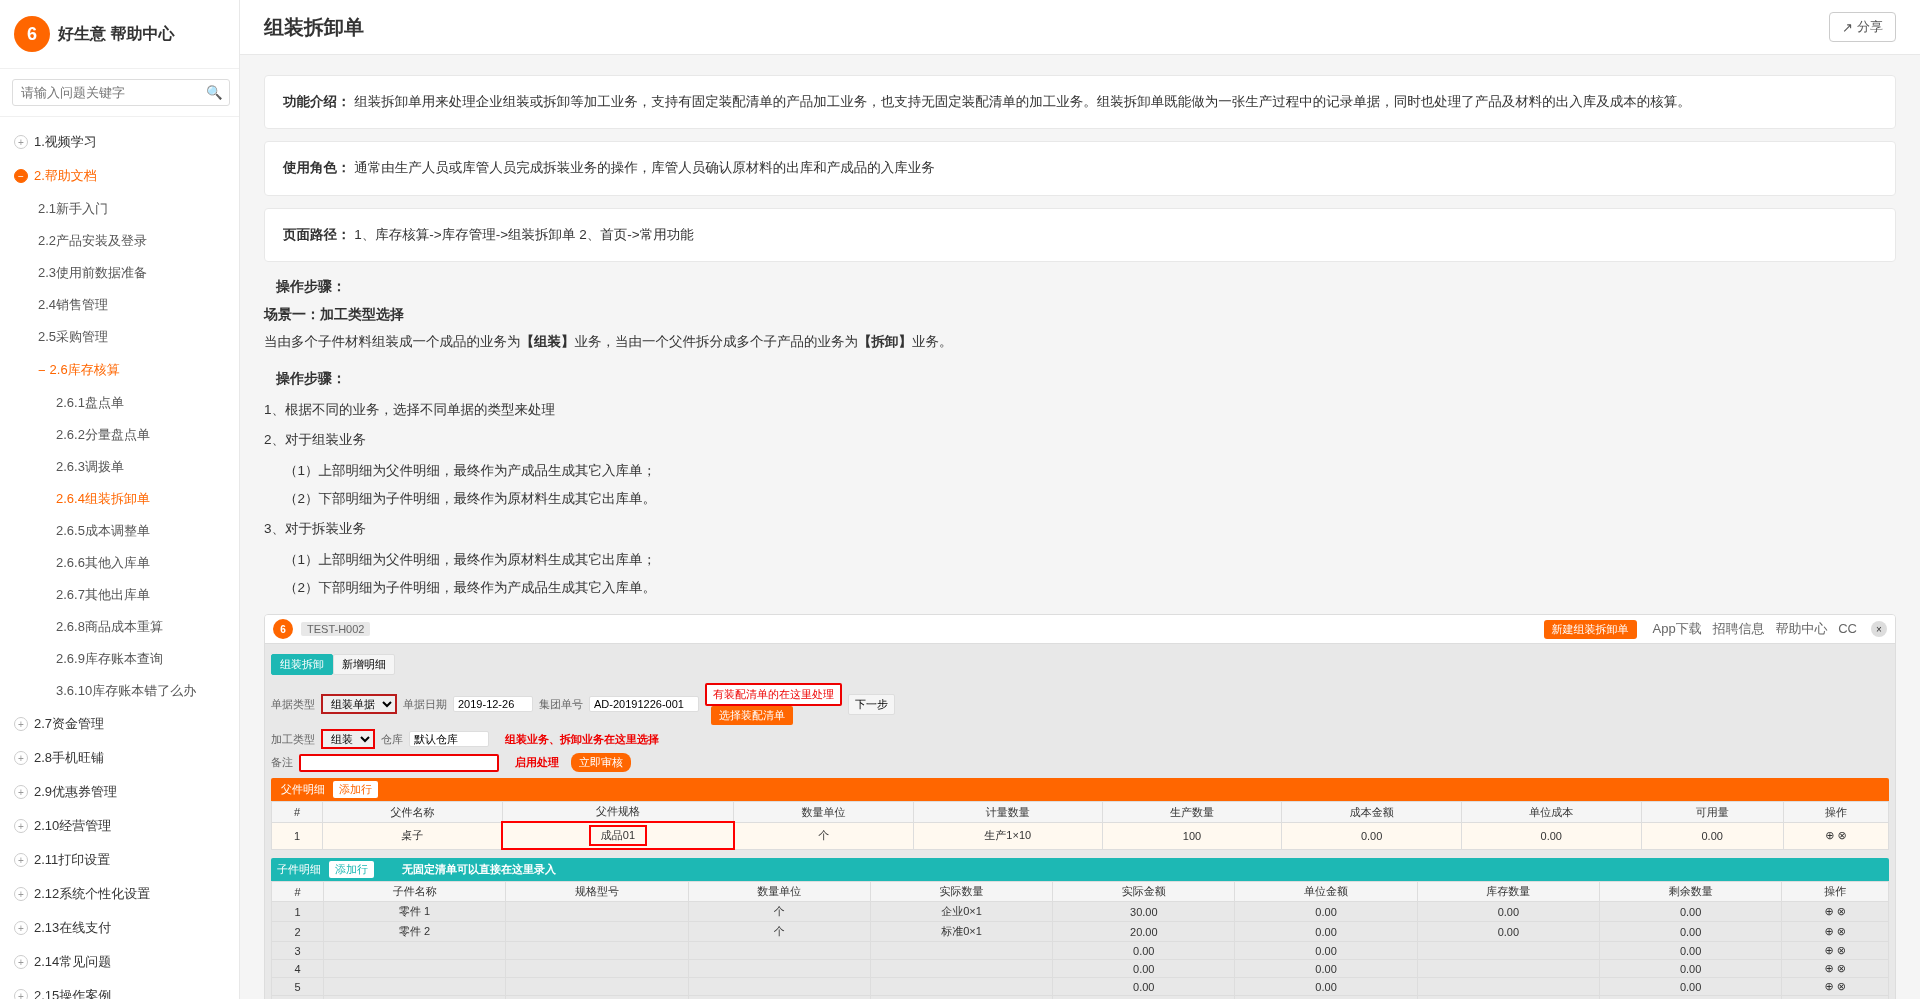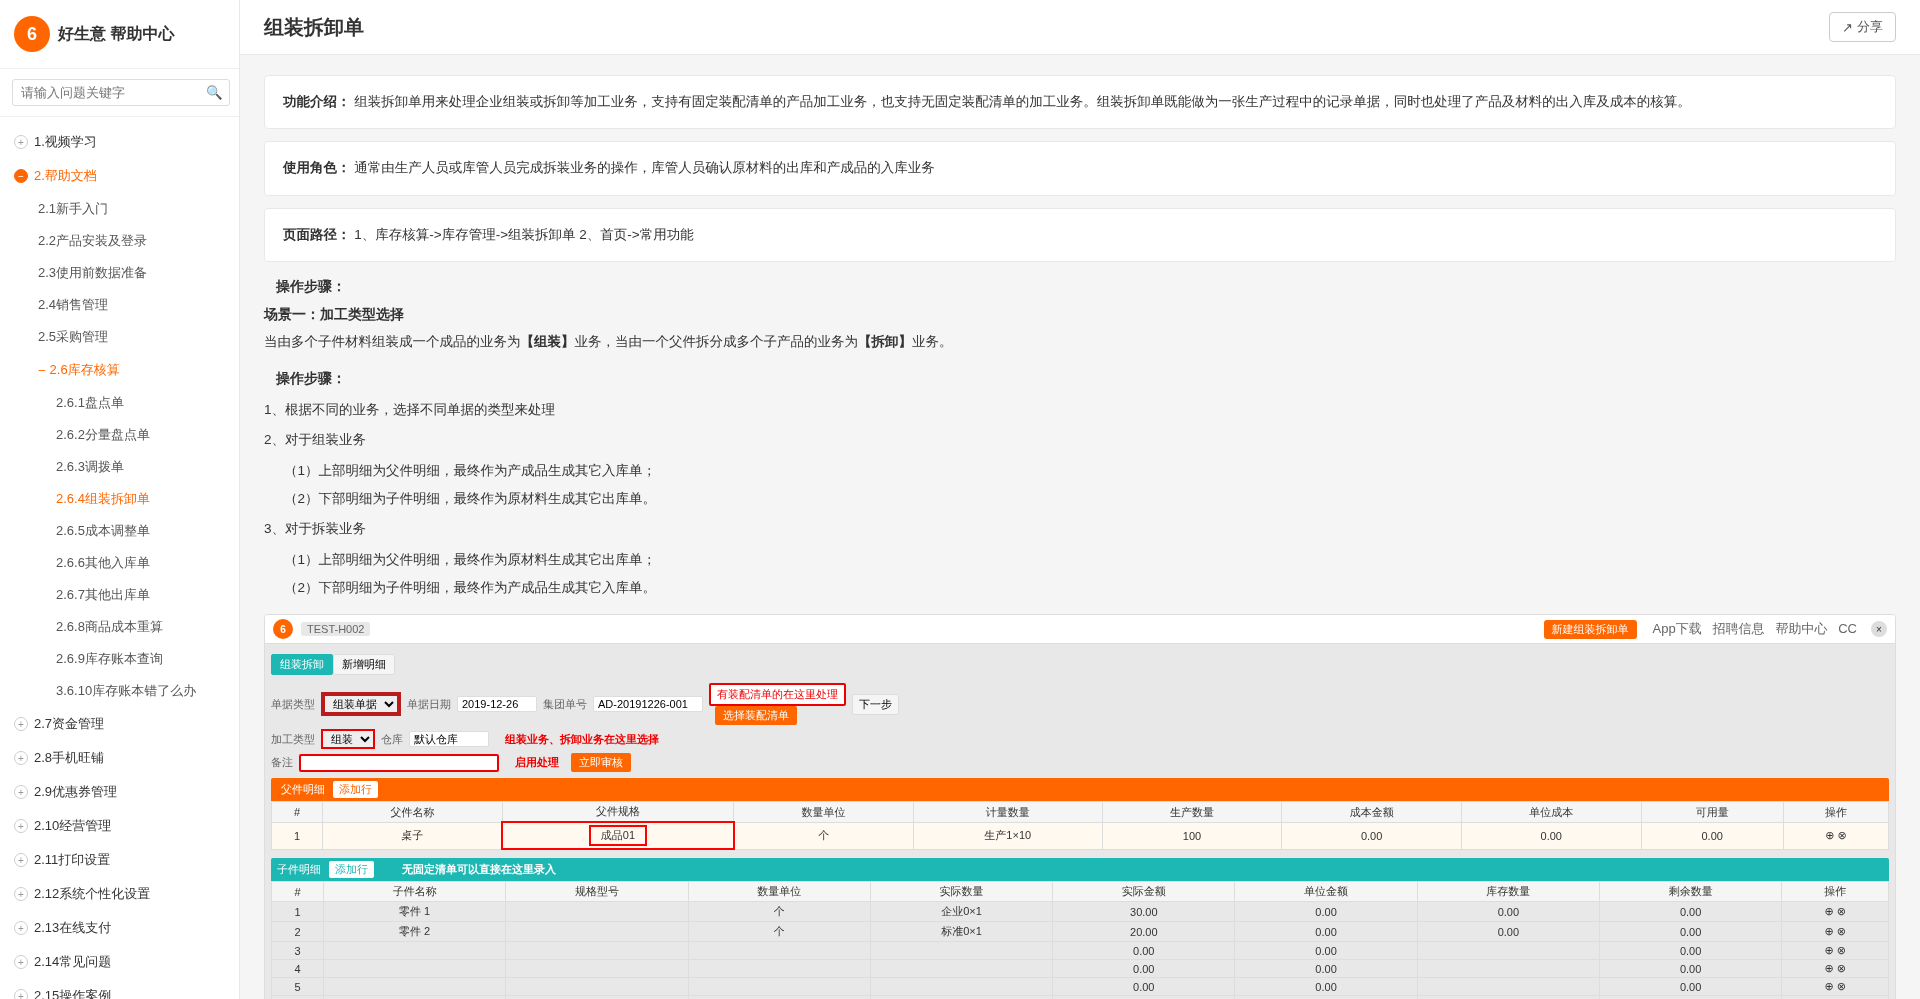--- a/index.html
+++ b/index.html
@@ -470,21 +470,21 @@
         <div class="app-content">
 
           <div class="app-toolbar">
             <button class="app-toolbar-btn active">组装拆卸</button>
             <button class="app-toolbar-btn">新增明细</button>
           </div>
 
           <div style="position:relative;">
             <div class="app-form-row">
               <span class="app-label">单据类型</span>
-              <select style="font-size:11px;border:4px solid #b91c1c;padding:1px 4px;"><option>组装单据</option></select>
+              <select style="font-size:11px;border:2px solid #b91c1c;padding:1px 4px;"><option>组装单据</option></select>
               <span class="app-label">单据日期</span>
               <input class="app-input-sm" value="2019-12-26" style="">
               <span class="app-label">集团单号</span>
               <input class="app-input-sm" style="width: 110px;" value="AD-20191226-001">
 
               <div style="position:relative;display:inline-block;">
                 <div style="background:#fff;border:2px solid #e00;padding:2px 6px;font-size:11px;color:#e00;border-radius:2px;white-space:nowrap;">有装配清单的在这里处理</div>
                 <div style="display:inline-block;margin-left:6px;">
                   <button style="background:#f60;color:#fff;border:none;border-radius:2px;padding:2px 8px;font-size:11px;cursor:pointer;">选择装配清单</button>
                 </div>
@@ -500,21 +500,21 @@
               <input class="app-input-sm" value="默认仓库" style="">
 
               <span style="color:#e00;font-size:11px;font-weight:bold;margin-left:10px;">组装业务、拆卸业务在这里选择</span>
             </div>
 
             <div class="app-form-row" style="margin-top:4px;">
               <span class="app-label">备注</span>
               <input class="app-input-sm" style="width: 200px; border: 2px solid rgb(238, 0, 0);" value="">
 
               <span style="color:#e00;font-size:11px;font-weight:bold;margin-left:10px;">启用处理</span>
-              <button style="background:#f60;color:#fff;border:none;border-radius:2px;padding:2px 8px;font-size:11px;cursor:pointer;margin-left:6px;">立即审核</button>
+              <button style="background:#f60;color:#fff;border:none;border-radius:8px;padding:2px 8px;font-size:11px;cursor:pointer;margin-left:6px;">立即审核</button>
             </div>
           </div>
 
           <div style="background:#f60;color:#fff;padding:3px 10px;font-size:11px;border-radius:2px 2px 0 0;margin-top:6px;display:flex;align-items:center;gap:8px;">
             <span>父件明细</span>
             <button style="background:#fff;color:#f60;border:none;border-radius:2px;padding:1px 6px;font-size:11px;cursor:pointer;">添加行</button>
           </div>
           <table class="app-table-sm">
             <thead>
               <tr>

